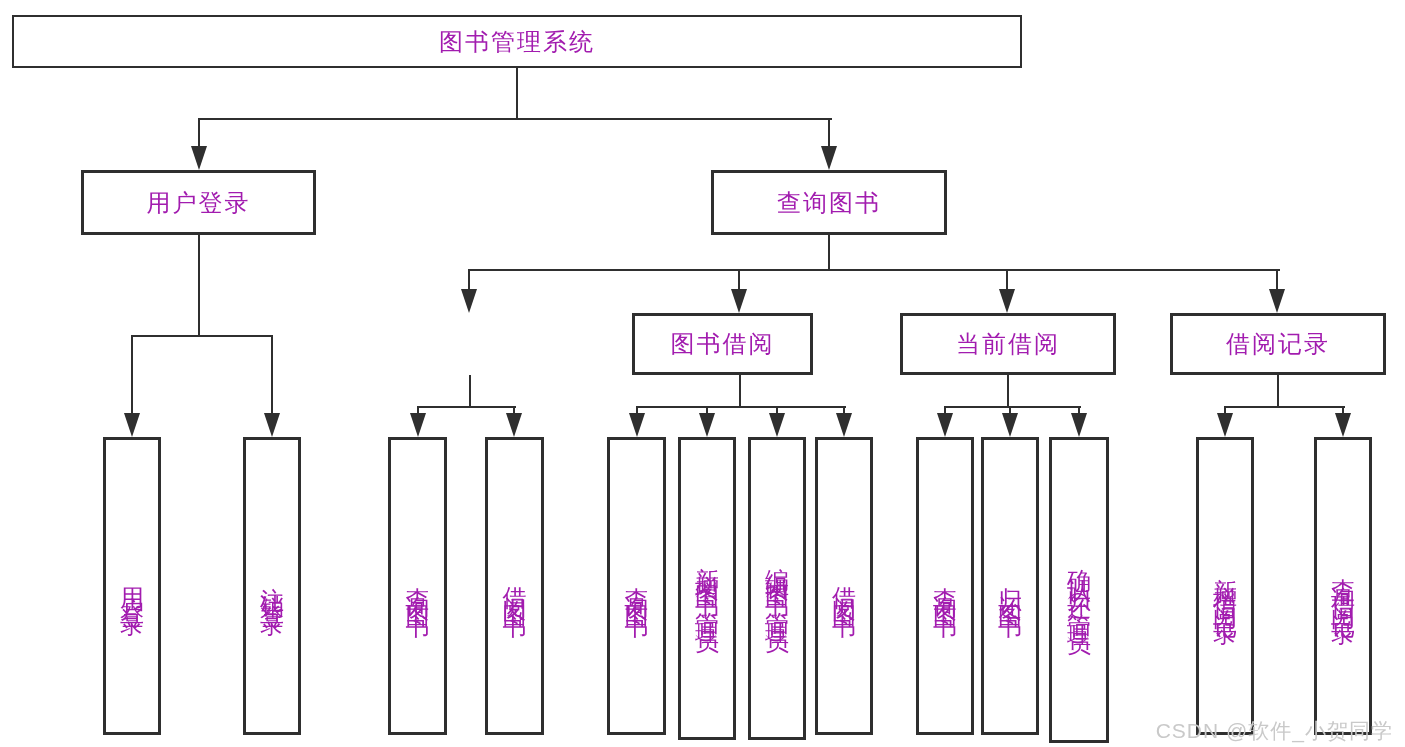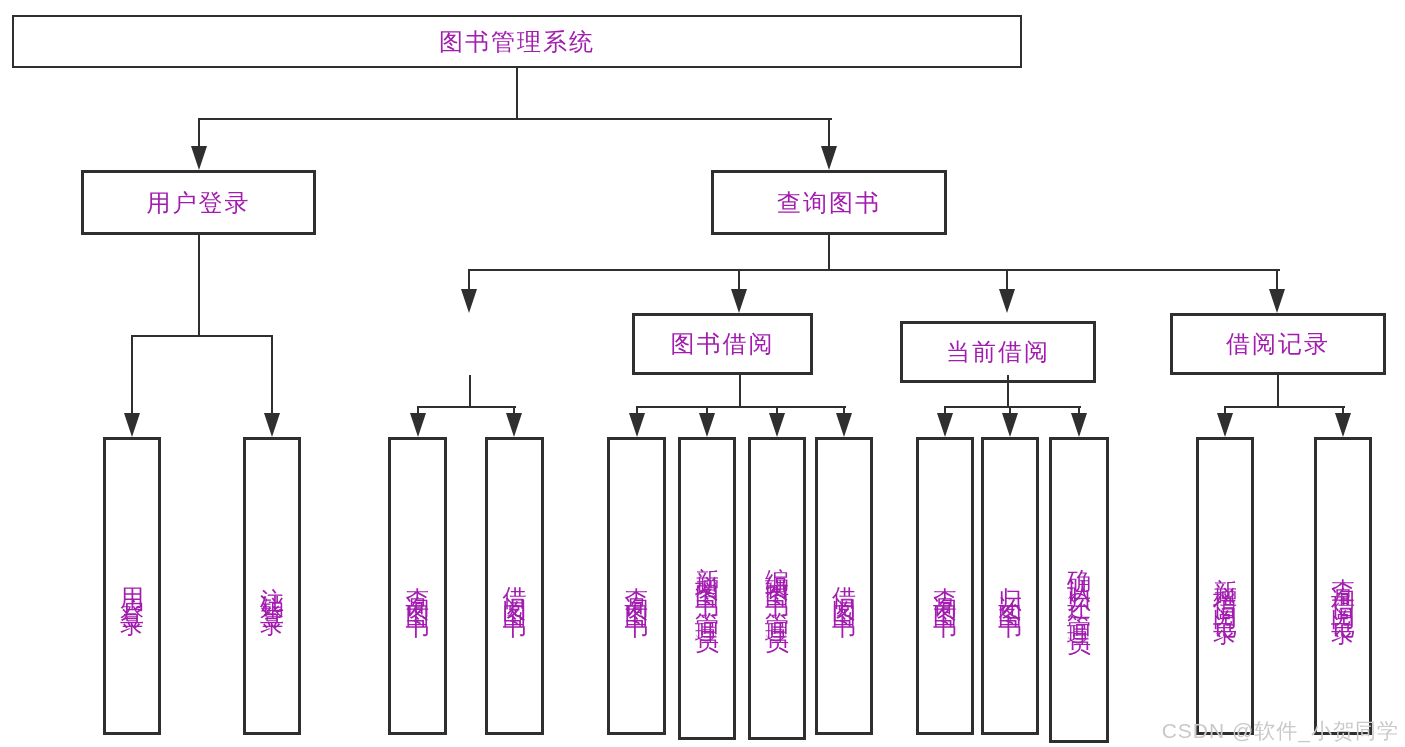--- a/index.html
+++ b/index.html
@@ -18,21 +18,21 @@
     writing-mode:vertical-rl;text-orientation:mixed;
     font-size:24px;letter-spacing:9px;line-height:1;white-space:nowrap;
   }
   .line{position:absolute;background:#2f2f2f;}
   .arrow{
     position:absolute;width:0;height:0;
     border-left:8px solid transparent;border-right:8px solid transparent;
     border-top:24px solid #2f2f2f;
   }
   .watermark{
-    position:absolute;right:6px;bottom:2px;font-size:21px;
+    position:absolute;right:12px;bottom:2px;font-size:21px;
     color:#c9c9c9;letter-spacing:1px;white-space:nowrap;z-index:5;
   }
 </style>
 </head>
 <body>
 
 <div class="canvas">
 
   <div class="node root" style="left:12px;top:15px;width:1010px;height:53px">
     <span class="hlabel">图书管理系统</span>
@@ -41,21 +41,21 @@
   <div class="node" style="left:81px;top:170px;width:235px;height:65px">
     <span class="hlabel">用户登录</span>
   </div>
   <div class="node" style="left:711px;top:170px;width:236px;height:65px">
     <span class="hlabel">查询图书</span>
   </div>
 
   <div class="node" style="left:632px;top:313px;width:181px;height:62px">
     <span class="hlabel">图书借阅</span>
   </div>
-  <div class="node" style="left:900px;top:321px;width:196px;height:62px">
+  <div class="node" style="left:900px;top:313px;width:216px;height:62px">
     <span class="hlabel">当前借阅</span>
   </div>
   <div class="node" style="left:1170px;top:313px;width:216px;height:62px">
     <span class="hlabel">借阅记录</span>
   </div>
 
   <div class="node" style="left:103px;top:437px;width:58px;height:298px">
     <span class="vlabel">用户登录</span>
   </div>
   <div class="node" style="left:243px;top:437px;width:58px;height:298px">

